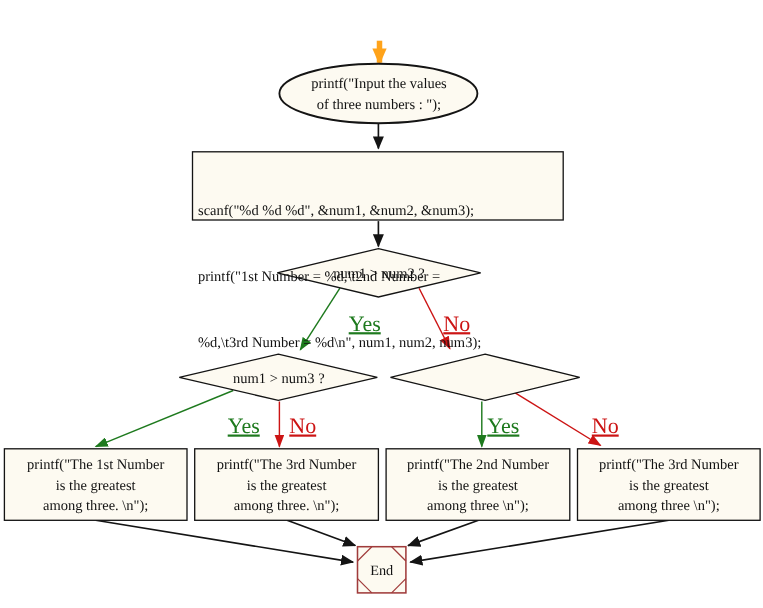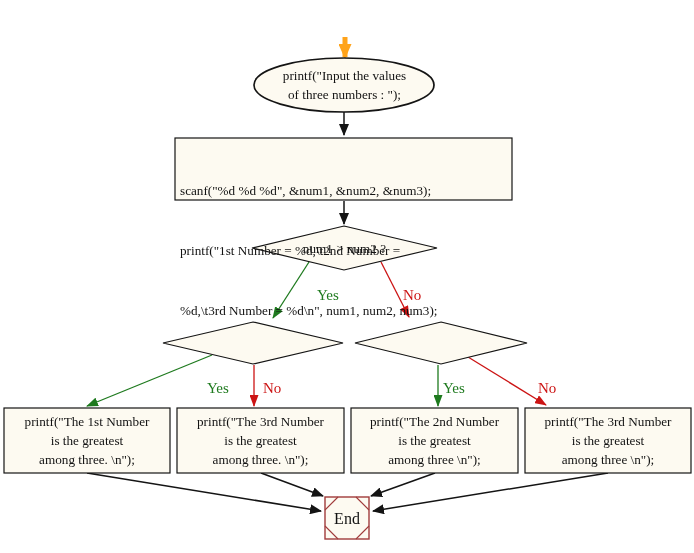--- a/index.html
+++ b/index.html
@@ -18,23 +18,24 @@
   .txt {
     position: absolute;
     color: var(--color-text, #121212);
     font-size: 13.2px;
     line-height: 19px;
     white-space: pre;
   }
   .txt.center { display: flex; flex-direction: column; align-items: center; justify-content: center; text-align: center; }
   .lbl {
     position: absolute;
-    font-size: 15px;
+    font-size: 20px;
     line-height: 15px;
     white-space: pre;
+    text-decoration: underline;
   }
   .lbl.yes { color: var(--color-yes_green, #1e7a1e); }
   .lbl.no  { color: var(--color-no_red, #cc1414); }
   .shape { fill: var(--color-shape_fill, #fdfaf1); stroke: var(--color-shape_stroke, #141414); }
   .edge-black  { stroke: var(--color-shape_stroke, #141414); stroke-width: 1.5; }
   .edge-green  { stroke: var(--color-yes_green, #1e7a1e); stroke-width: 1.3; }
   .edge-red    { stroke: var(--color-no_red, #cc1414); stroke-width: 1.3; }
   .edge-orange { stroke: var(--color-start_arrow_orange, #ffa31a); stroke-width: 5; }
   .end-stroke  { stroke: var(--color-end_border_red, #a03b3b); }
 </style>
@@ -97,20 +98,21 @@
     <div>of three numbers : ");</div>
   </div>
 
   <div class="txt" style="left:180px; top:141px; width:330px; line-height:20px;">
     <div>scanf("%d %d %d", &amp;num1, &amp;num2, &amp;num3);</div>
     <div>printf("1st Number = %d,\t2nd Number =</div>
     <div>%d,\t3rd Number = %d\n", num1, num2, num3);</div>
   </div>
 
   <div class="txt center" style="left:264px; top:240px; width:161px; height:17px;text-align:right;">num1 &gt; num2 ?</div>
+  <div class="txt center" style="left:173px; top:335px; width:161px; height:17px;">num1 &gt; num3 ?</div>
 
   <div class="lbl yes" style="left:317px; top:288px;">Yes</div>
   <div class="lbl no" style="left:403px; top:288px;">No</div>
   <div class="lbl yes" style="left:207px; top:381px;">Yes</div>
   <div class="lbl no" style="left:263px; top:381px;">No</div>
   <div class="lbl yes" style="left:443px; top:381px;">Yes</div>
   <div class="lbl no" style="left:538px; top:381px;">No</div>
 
   <div class="txt center" style="left:4px; top:409px; width:166px; height:63px;">
     <div>printf("The 1st Number</div>
@@ -126,15 +128,15 @@
     <div>printf("The 2nd Number</div>
     <div>is the greatest</div>
     <div>among three \n");</div>
   </div>
   <div class="txt center" style="left:525px; top:409px; width:166px; height:63px;">
     <div>printf("The 3rd Number</div>
     <div>is the greatest</div>
     <div>among three \n");</div>
   </div>
 
-  <div class="txt center" style="left:325px; top:497px; width:44px; height:42px; font-size:16px;">End</div>
+  <div class="txt center" style="left:325px; top:497px; width:44px; height:42px; font-size:13px;">End</div>
 
 </div>
 
 </body></html>

